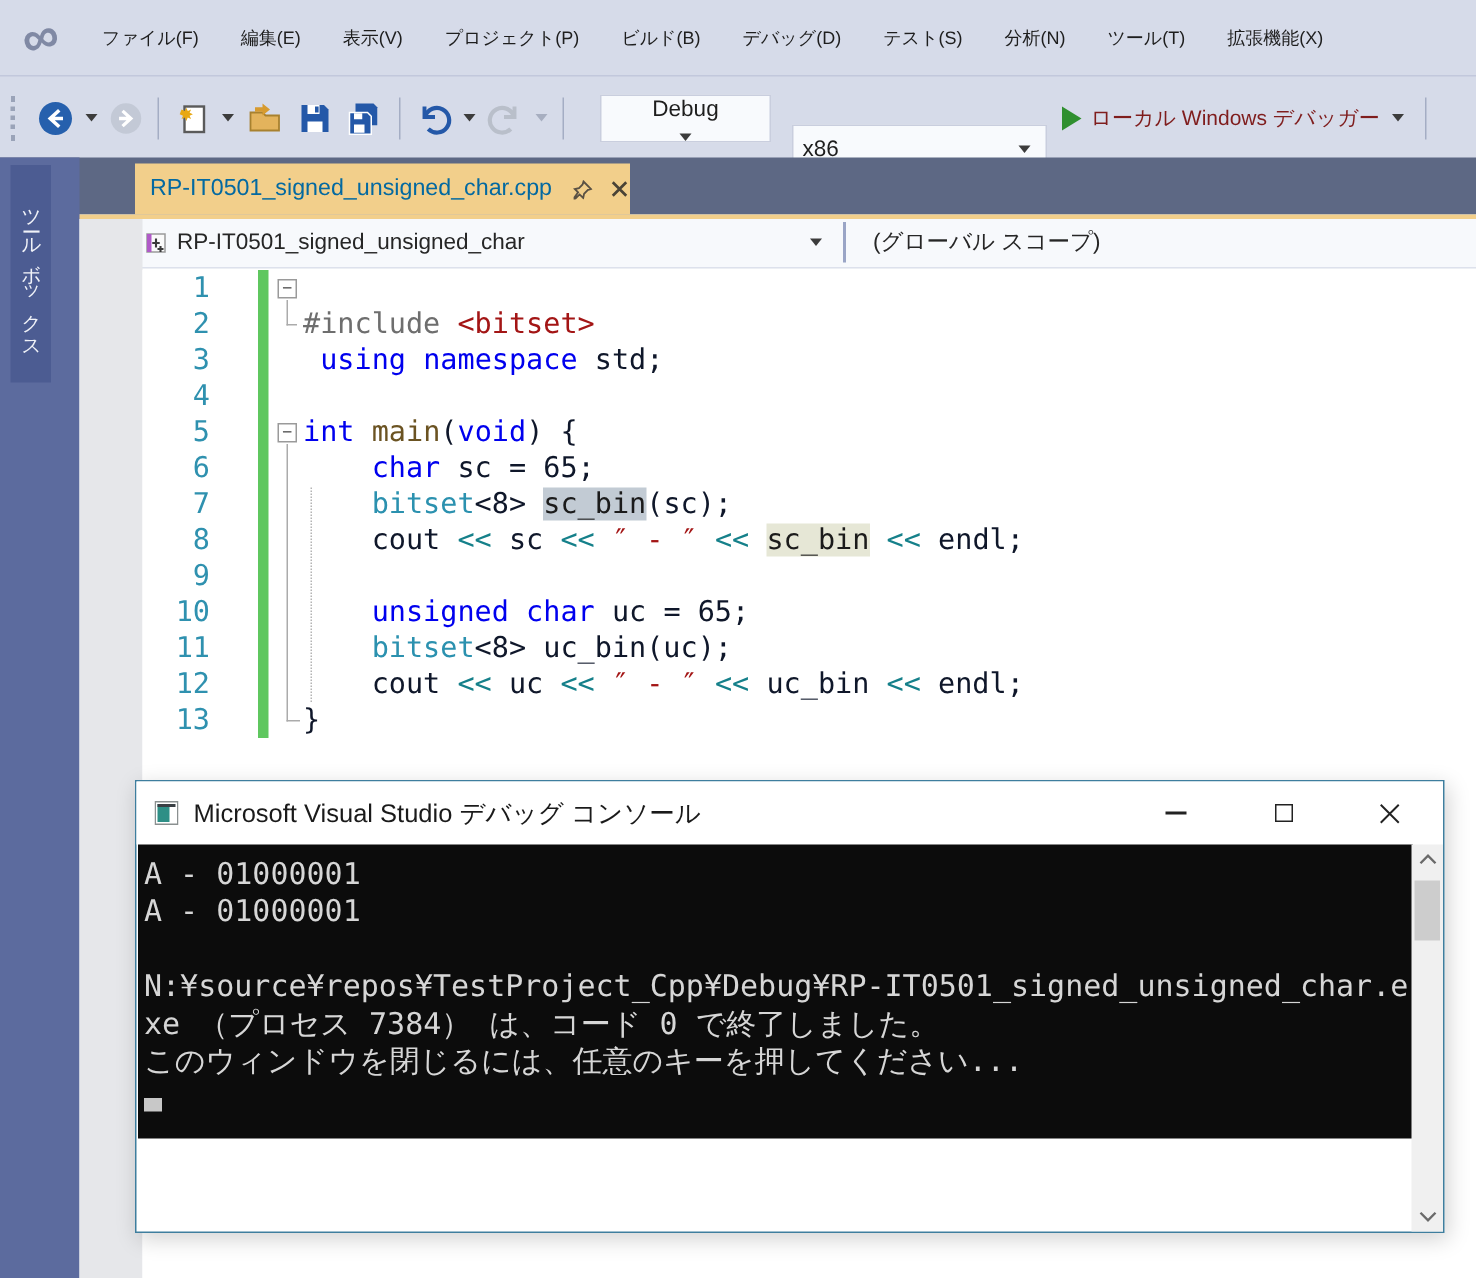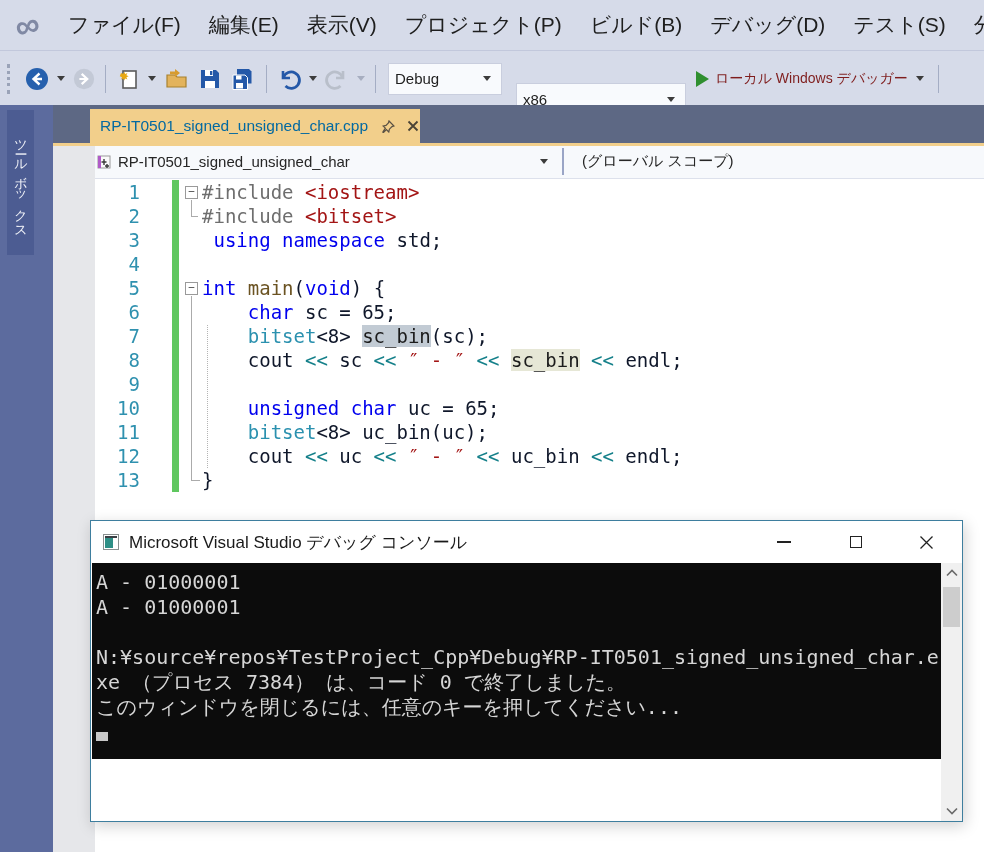--- a/index.html
+++ b/index.html
@@ -4,21 +4,21 @@
 <style>
   html,body{margin:0;padding:0;background:#fff;}
   .screen{position:relative;width:984px;height:852px;overflow:hidden;
     font-family:"Liberation Sans",sans-serif;background:#ffffff;}
 
   
   .menubar{position:absolute;left:0;top:0;width:984px;height:50px;background:#d6dbe9;
     display:flex;align-items:center;overflow:hidden;}
   .vslogo{width:54px;text-align:center;font-size:34px;color:#8089a4;font-weight:bold;
     transform:rotate(-14deg);line-height:40px;flex:none;}
-  .menu-item{font-size:21px;color:#1e1e1e;padding:6px 14px;white-space:nowrap;cursor:default;}
+  .menu-item{font-size:12px;color:#1e1e1e;padding:6px 14px;white-space:nowrap;cursor:default;}
 
   
   .toolbar{position:absolute;left:0;top:50px;width:984px;height:55px;background:#d6dbe9;
     border-top:1px solid #c2c8dc;display:flex;align-items:center;}
   .grip{width:5px;height:30px;border-left:3px dotted #9aa3b8;margin:0 6px 0 7px;flex:none;}
   .tbi{display:inline-flex;align-items:center;justify-content:center;height:34px;flex:none;padding:0 3px;}
   .caret{width:0;height:0;border-left:4px solid transparent;border-right:4px solid transparent;
     border-top:5px solid #3c3c3c;margin:0 4px;flex:none;}
   .caret.dis{border-top-color:#a7aec0;}
   .tsep{width:1px;height:28px;background:#a4adc4;margin:0 6px;flex:none;}
@@ -166,21 +166,21 @@
     </span>
     <span class="caret"></span>
     <span class="tbi">
       <svg width="26" height="26" viewBox="0 0 26 26">
           <path d="M19 5 l0 7 -7 0" fill="none" stroke="#b9bfca" stroke-width="2.6"></path>
           <path d="M18.5 11.5 a8.2 8.2 0 1 0 -2 8.5" fill="none" stroke="#b9bfca" stroke-width="2.8"></path>
         </svg>
     </span>
     <span class="caret dis"></span>
     <span class="tsep"></span>
-    <div class="combo" style="width:100px;margin-left:6px;">
+    <div class="combo" style="width:100px;margin-left:18px;flex-direction:column;">
       <span class="cbx-label">Debug</span>
       <span class="caret"></span>
     </div>
     <div class="combo" style="width:156px;margin-left:14px;margin-top:41px;">
       <span class="cbx-label">x86</span>
       <span class="caret"></span>
     </div>
     <span class="play"></span>
     <span class="run-label">ローカル Windows デバッガー</span>
     <span class="caret"></span>
@@ -227,21 +227,20 @@
     <div class="toolbox-tab">
       <span class="toolbox-label">ツールボックス</span>
     </div>
   </div>
   <div class="gutterbg"></div>
 
   <div class="editor">
     <div id="code-lines">
         <div class="code-row">
           <span class="ln">1</span>
-          <span class="ct"><span class="sg pre">#include </span><span class="sg str">&lt;iostream&gt;</span></span>
         </div>
         <div class="code-row">
           <span class="ln">2</span>
           <span class="ct"><span class="sg pre">#include </span><span class="sg str">&lt;bitset&gt;</span></span>
         </div>
         <div class="code-row">
           <span class="ln">3</span>
           <span class="ct"><span class="sg plain"> </span><span class="sg kw">using</span><span class="sg plain"> </span><span class="sg kw">namespace</span><span class="sg plain"> std;</span></span>
         </div>
         <div class="code-row">

